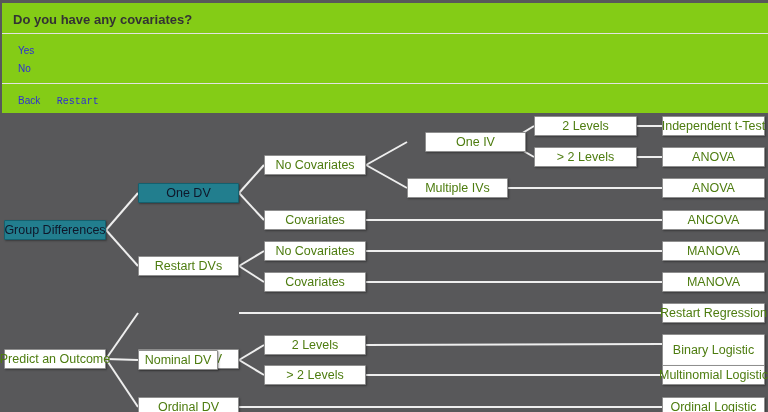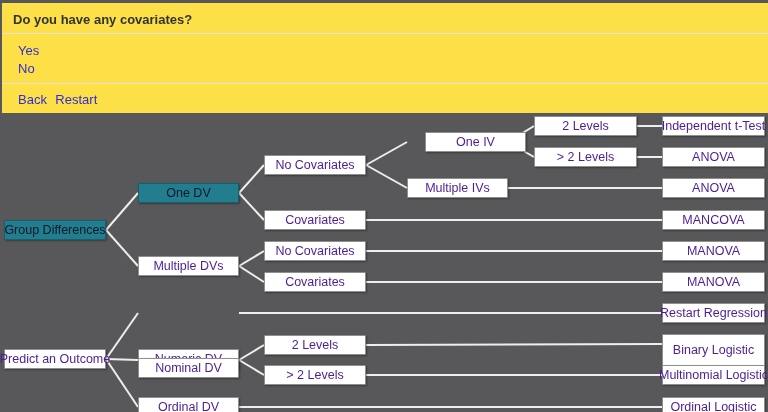--- a/index.html
+++ b/index.html
@@ -6,41 +6,41 @@
   body{
     width:768px;height:412px;overflow:hidden;position:relative;
     background:#58585a;
     font-family:"Liberation Sans","DejaVu Sans",sans-serif;
   }
   .page{position:absolute;inset:0;}
 
   
   .panel{
     position:absolute;left:2px;top:3px;right:0;height:110px;
-    background:#fde047;z-index:5;
+    background:#84cc16;z-index:5;
   }
   .panel h1{
     margin:0;padding:9px 12px 6px 11px;
     font-size:13px;font-weight:bold;color:#333;
   }
   .hr{height:1px;background:#e2e2e2;}
   .answers{padding:7px 0 6px 16px;}
   .answers a{display:block;line-height:15px;padding:2px 0 1px 0;}
-  a.link{color:#2f2ed6;text-decoration:none;font-size:13px;cursor:pointer;}
+  a.link{color:#2f2ed6;text-decoration:none;font-size:10px;cursor:pointer;}
   .nav{padding:6px 0 0 16px;}
   .nav a{display:inline-block;line-height:15px;}
-  .nav a + a{margin-left:4px;}
+  .nav a + a{margin-left:12px;font-family:Liberation Mono, monospace;}
 
   
   .canvas{position:absolute;inset:0;z-index:1;}
   svg.edges{position:absolute;left:0;top:0;}
   .node{
     position:absolute;box-sizing:border-box;
     background:#ffffff;border:1px solid #8f8f8f;
-    color:#4c1d95;font-size:12.5px;text-align:center;
+    color:#4d7c0f;font-size:12.5px;text-align:center;
     line-height:18px;padding-top:0;
     display:flex;align-items:center;justify-content:center;
     box-shadow:1px 1px 2px rgba(0,0,0,0.35);
     border-radius:1px;
     white-space:nowrap;
   }
   .node.accent{
     background:#227e8e;border-color:#14606e;color:#0f172a;
   }
 </style>
@@ -74,38 +74,38 @@
         <line x1="239" y1="360" x2="264" y2="345" stroke="#eeeeee" stroke-width="2"></line>
         <line x1="239" y1="360" x2="264" y2="375" stroke="#eeeeee" stroke-width="2"></line>
         <line x1="366" y1="345" x2="662" y2="344" stroke="#eeeeee" stroke-width="2"></line>
         <line x1="366" y1="375" x2="662" y2="375" stroke="#eeeeee" stroke-width="2"></line>
         <line x1="239" y1="407" x2="662" y2="407" stroke="#eeeeee" stroke-width="2"></line>
       </svg>
     <div id="tree-nodes">
         <div class="node accent" style="left: 4px; top: 220px; width: 102px; height: 20px; text-align: center;">Group Differences</div>
         <div class="node" style="left: 4px; top: 349px; width: 102px; height: 20px;">Predict an Outcome</div>
         <div class="node accent" style="left: 138px; top: 183px; width: 101px; height: 20px;">One DV</div>
-        <div class="node" style="left: 138px; top: 256px; width: 101px; height: 20px;">Multiple DVs</div>
+        <div class="node" style="left: 138px; top: 256px; width: 101px; height: 20px;">Restart DVs</div>
         <div class="node" style="left: 138px; top: 312px; width: 101px; height: 20px; margin-top: 37px;">Numeric DV</div>
-        <div class="node" style="left: 138px; top: 350px; width: 101px; height: 20px; margin-top: 8px;">Nominal DV</div>
+        <div class="node" style="left: 138px; top: 350px; width: 80px; height: 20px;">Nominal DV</div>
         <div class="node" style="left: 138px; top: 397px; width: 101px; height: 20px;">Ordinal DV</div>
         <div class="node" style="left: 264px; top: 155px; width: 102px; height: 20px;">No Covariates</div>
         <div class="node" style="left: 264px; top: 210px; width: 102px; height: 20px;">Covariates</div>
         <div class="node" style="left: 264px; top: 241px; width: 102px; height: 20px;">No Covariates</div>
         <div class="node" style="left: 264px; top: 272px; width: 102px; height: 20px;">Covariates</div>
         <div class="node" style="left: 264px; top: 335px; width: 102px; height: 20px;">2 Levels</div>
         <div class="node" style="left: 264px; top: 365px; width: 102px; height: 20px;">&gt; 2 Levels</div>
         <div class="node" style="left: 425px; top: 132px; width: 101px; height: 20px;">One IV</div>
         <div class="node" style="left: 407px; top: 178px; width: 101px; height: 20px;">Multiple IVs</div>
         <div class="node" style="left: 534px; top: 116px; width: 103px; height: 20px;">2 Levels</div>
         <div class="node" style="left: 534px; top: 147px; width: 103px; height: 20px;">&gt; 2 Levels</div>
         <div class="node" style="left: 662px; top: 116px; width: 103px; height: 20px;">Independent t-Test</div>
         <div class="node" style="left: 662px; top: 147px; width: 103px; height: 20px;">ANOVA</div>
         <div class="node" style="left: 662px; top: 178px; width: 103px; height: 20px;">ANOVA</div>
-        <div class="node" style="left: 662px; top: 210px; width: 103px; height: 20px;">MANCOVA</div>
+        <div class="node" style="left: 662px; top: 210px; width: 103px; height: 20px;">ANCOVA</div>
         <div class="node" style="left: 662px; top: 241px; width: 103px; height: 20px;">MANOVA</div>
         <div class="node" style="left: 662px; top: 272px; width: 103px; height: 20px;">MANOVA</div>
         <div class="node" style="left: 662px; top: 303px; width: 103px; height: 20px;">Restart Regression</div>
         <div class="node" style="left: 662px; top: 334px; width: 103px; height: 32px;">Binary Logistic</div>
         <div class="node" style="left: 662px; top: 365px; width: 103px; height: 20px;">Multinomial Logistic</div>
         <div class="node" style="left: 662px; top: 397px; width: 103px; height: 20px;">Ordinal Logistic</div>
       </div>
   </div>
 
   <section class="panel">

